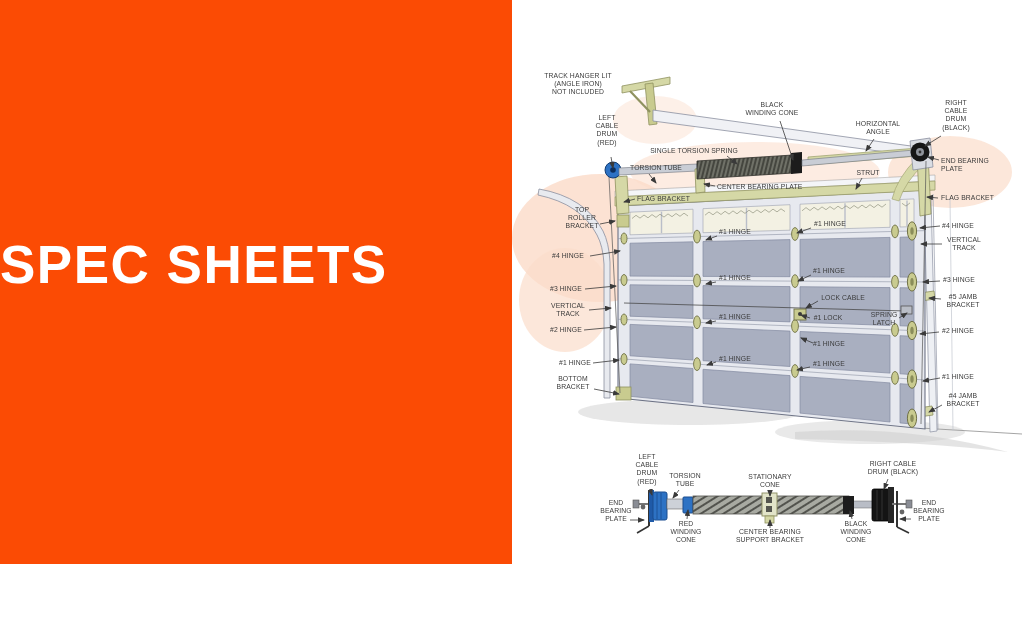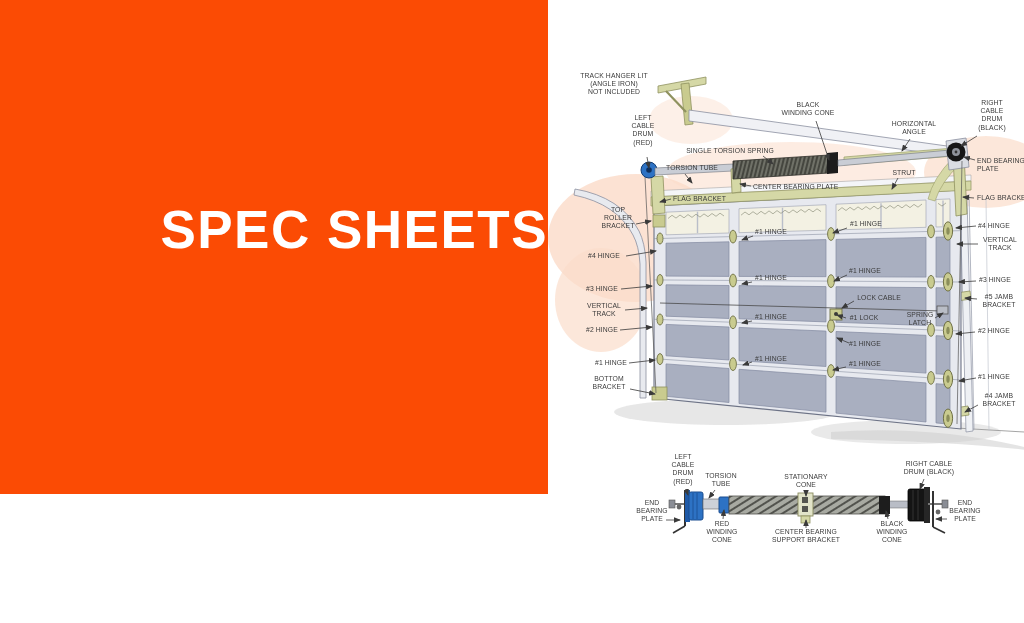--- a/index.html
+++ b/index.html
@@ -1,19 +1,19 @@
 <!DOCTYPE html>
 <html><head>
 <meta charset="utf-8">
 <style>
   html,body{margin:0;padding:0;background:#888;}
   .page{width:1024px;height:623px;display:flex;overflow:hidden;background:#fff;
         font-family:"Liberation Sans", sans-serif;position:relative;}
-  .left-panel{width:512px;height:494px;flex:0 0 512px;display:flex;
-              align-items:center;justify-content:flex-end;padding-left:36px;}
+  .left-panel{width:512px;height:564px;flex:0 0 512px;display:flex;
+              align-items:center;justify-content:flex-start;}
   .spec-title{color:#fff;font-size:53px;font-weight:bold;letter-spacing:1.5px;
               transform:translateY(-18px);white-space:nowrap;}
   .right-panel{width:512px;height:623px;flex:0 0 512px;background:#ffffff;position:relative;}
   svg{display:block;}
   .dlabel{font-family:"Liberation Sans", sans-serif;letter-spacing:0.1px;}
 </style>
 </head>
 <body>
 
 <div class="page">

